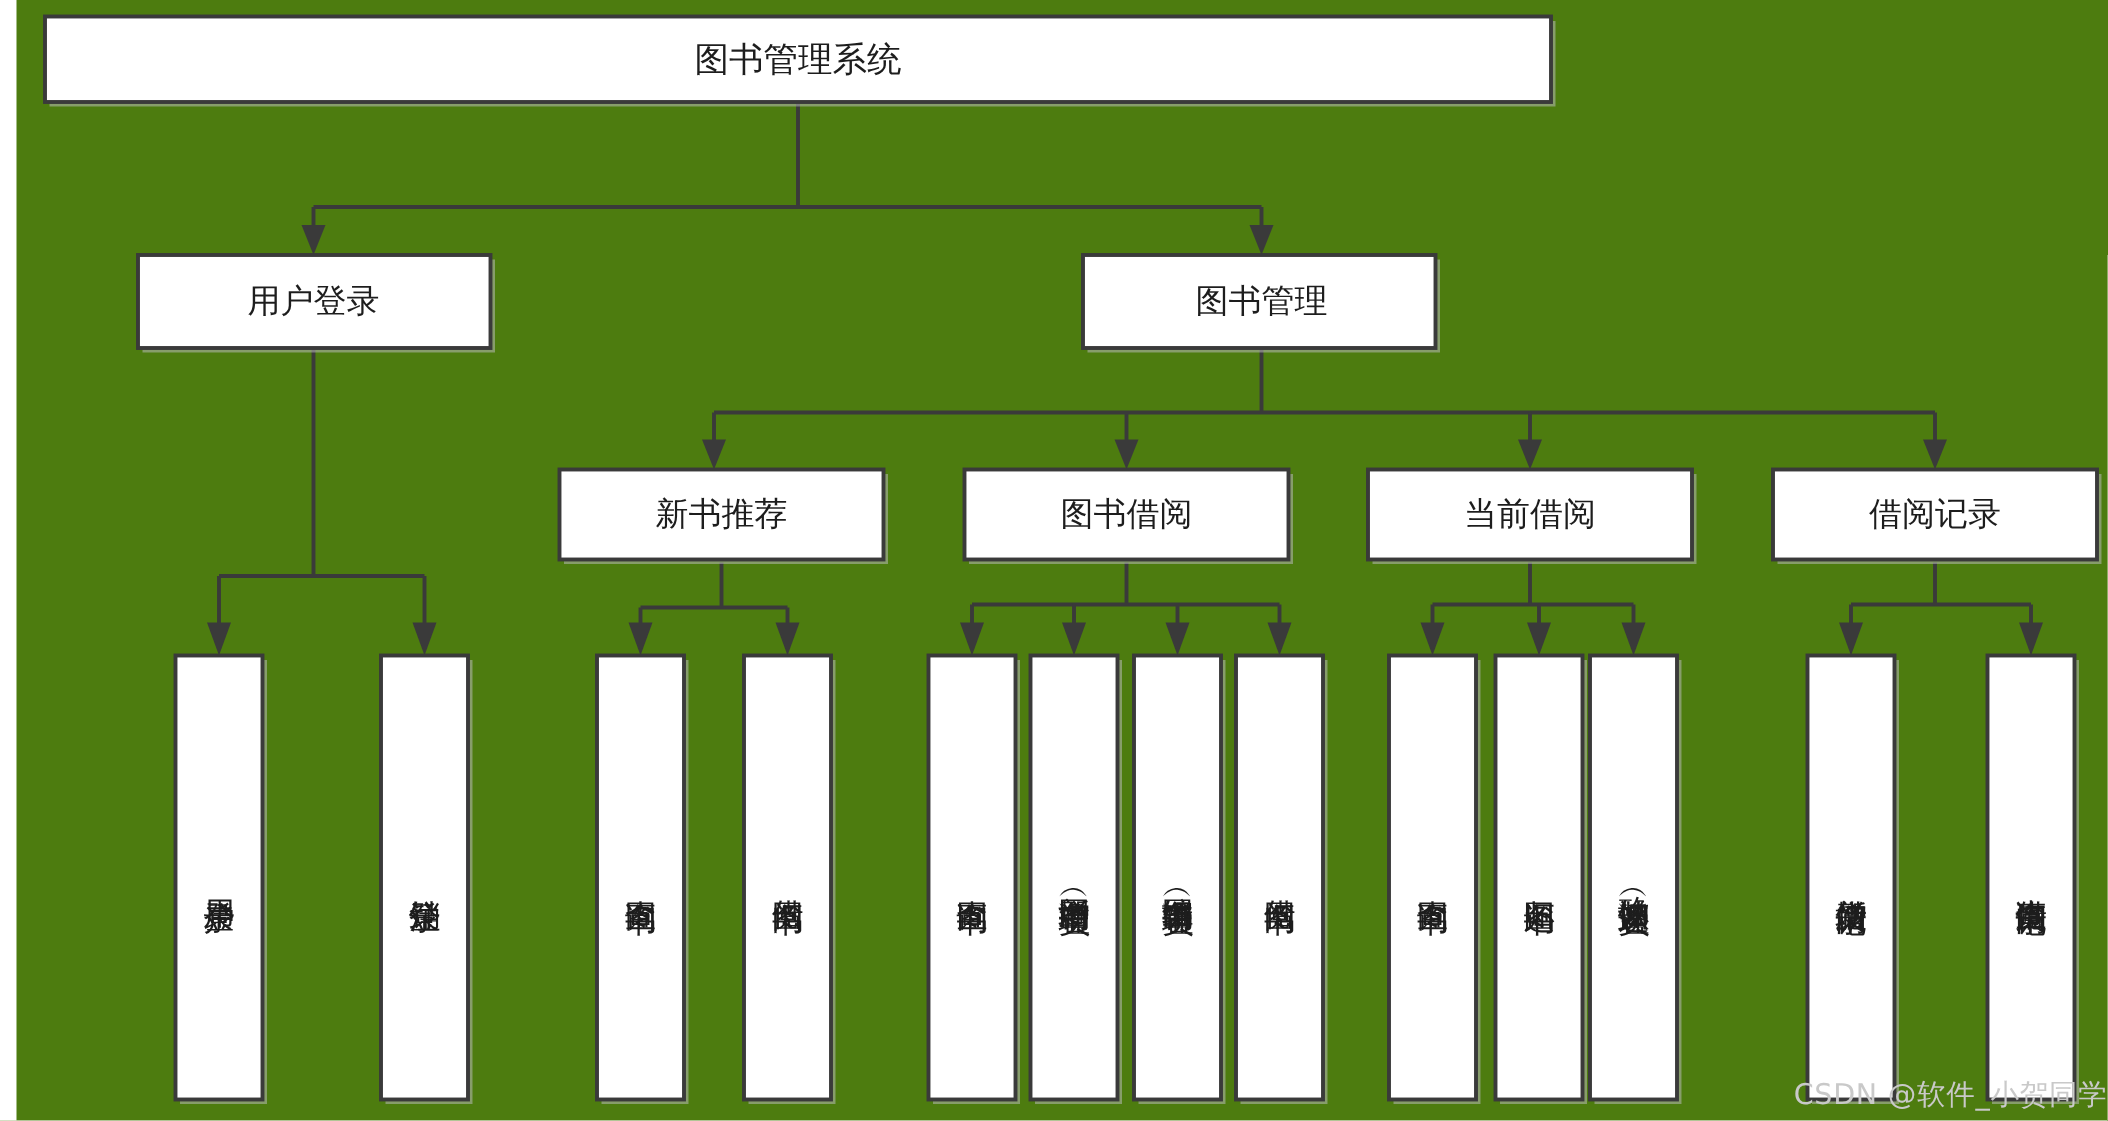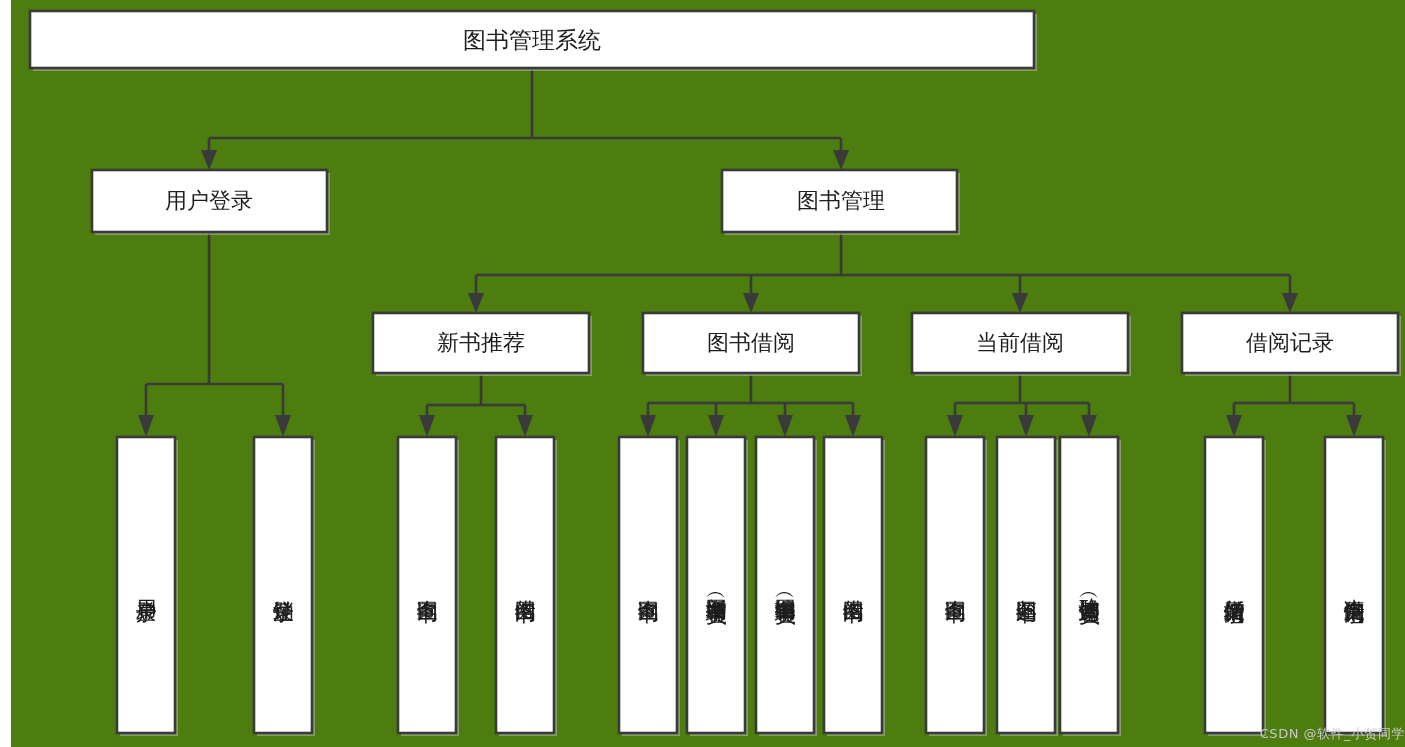--- a/index.html
+++ b/index.html
@@ -70,21 +70,21 @@
     justify-content: center;
     letter-spacing: 1px;
     white-space: nowrap;
     pointer-events: none;
   }
   #watermark {
     position: absolute;
     right: 11px;
     bottom: 4px;
     font-family: "DejaVu Sans", "Liberation Sans", sans-serif;
-    font-size: 13px;
+    font-size: 19px;
     color: #c9c9c9;
     letter-spacing: 0.5px;
     user-select: none;
   }
 </style>
 </head>
 <body>
 
 <div id="diagram-root">
 

